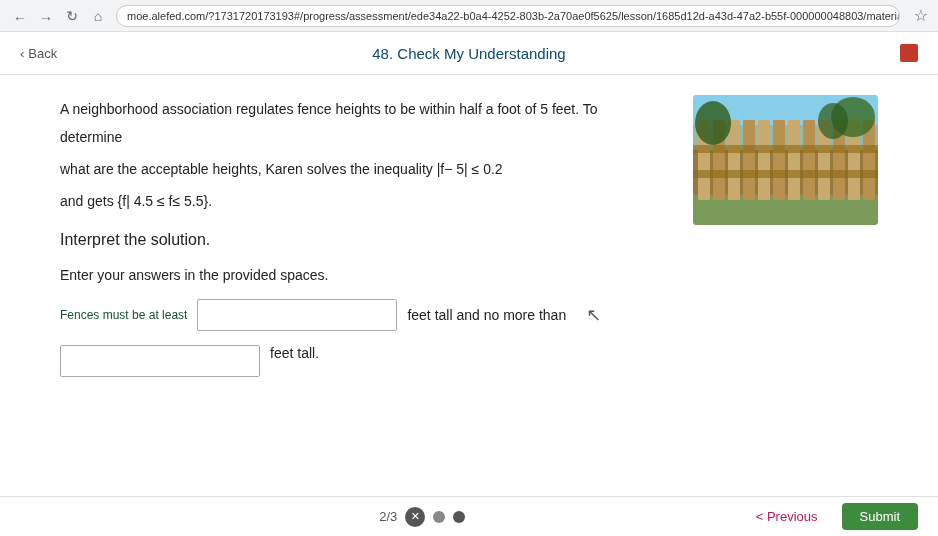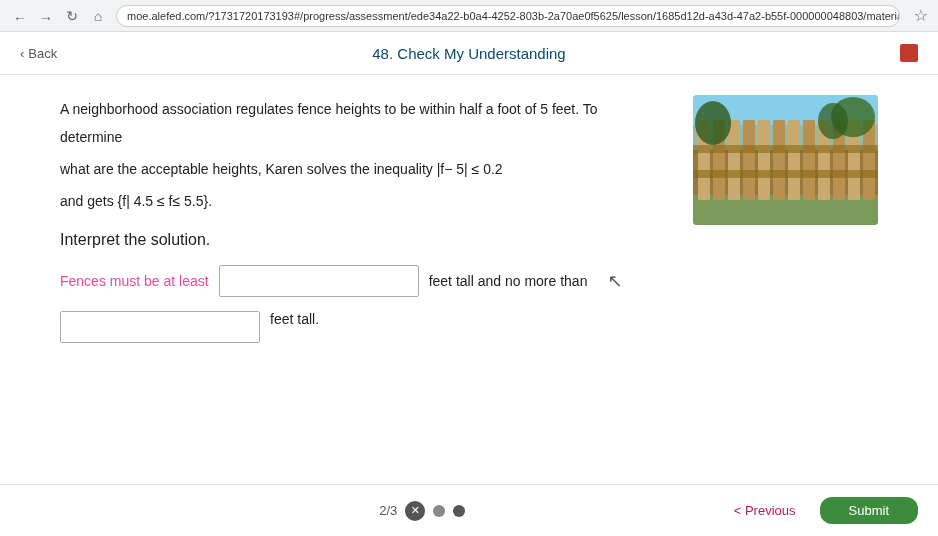--- a/index.html
+++ b/index.html
@@ -126,22 +126,22 @@
       margin-top: 18px;
     }
 
     .answer-row {
       display: flex;
       align-items: center;
       gap: 10px;
       margin-top: 16px;
     }
     .answer-label {
-      font-size: 14px;
-      color: #ec4899;
+      font-size: 12px;
+      color: #14532d;
     }
     .answer-input {
       width: 200px;
       height: 32px;
       border: 1px solid #aaa;
       border-radius: 2px;
       padding: 0 8px;
       font-size: 14px;
       outline: none;
     }
@@ -162,21 +162,21 @@
       font-size: 18px;
       margin-left: 10px;
     }
 
     
     .footer {
       position: absolute;
       bottom: 0;
       left: 0;
       right: 0;
-      height: 52px;
+      height: 40px;
       background: #fff;
       border-top: 1px solid #e0e0e0;
       display: flex;
       align-items: center;
       justify-content: flex-end;
       padding: 0 20px;
       gap: 10px;
     }
     .page-indicator {
       display: flex;
@@ -216,24 +216,24 @@
       cursor: pointer;
       display: flex;
       align-items: center;
       gap: 4px;
       padding: 6px 14px;
     }
     .submit-btn {
       background: #3d8c3d;
       color: #fff;
       border: none;
-      border-radius: 12px;
+      border-radius: 4px;
       font-size: 13px;
       font-weight: 500;
-      padding: 6px 29px;
+      padding: 6px 18px;
       cursor: pointer;
     }
   </style>
 </head>
 <body>
 
 <div class="browser-bar">
   <div class="browser-nav">
     <div class="nav-btn">←</div>
     <div class="nav-btn">→</div>
@@ -286,20 +286,21 @@
     </svg>
   </div>
 
   <div class="question-text">
     <div>A neighborhood association regulates fence heights to be within half a foot of 5 feet. To determine</div>
     <div style="margin-top:4px;">what are the acceptable heights, Karen solves the inequality |f− 5| ≤ 0.2</div>
     <div style="margin-top:4px;">and gets {f| 4.5 ≤ f≤ 5.5}.</div>
   </div>
 
   <div class="interpret-text" style="margin-top: 16px;">Interpret the solution.</div>
+  <div class="enter-text">Enter your answers in the provided spaces.</div>
 
   <div class="answer-row">
     <span class="answer-label">Fences must be at least</span>
     <input class="answer-input" type="text" placeholder="" style="">
     <span class="answer-suffix">feet tall and no more than</span>
     <span class="cursor-icon">↖</span>
   </div>
 
   <div class="answer-row2">
     <input class="answer-input" type="text" placeholder="" style="">

